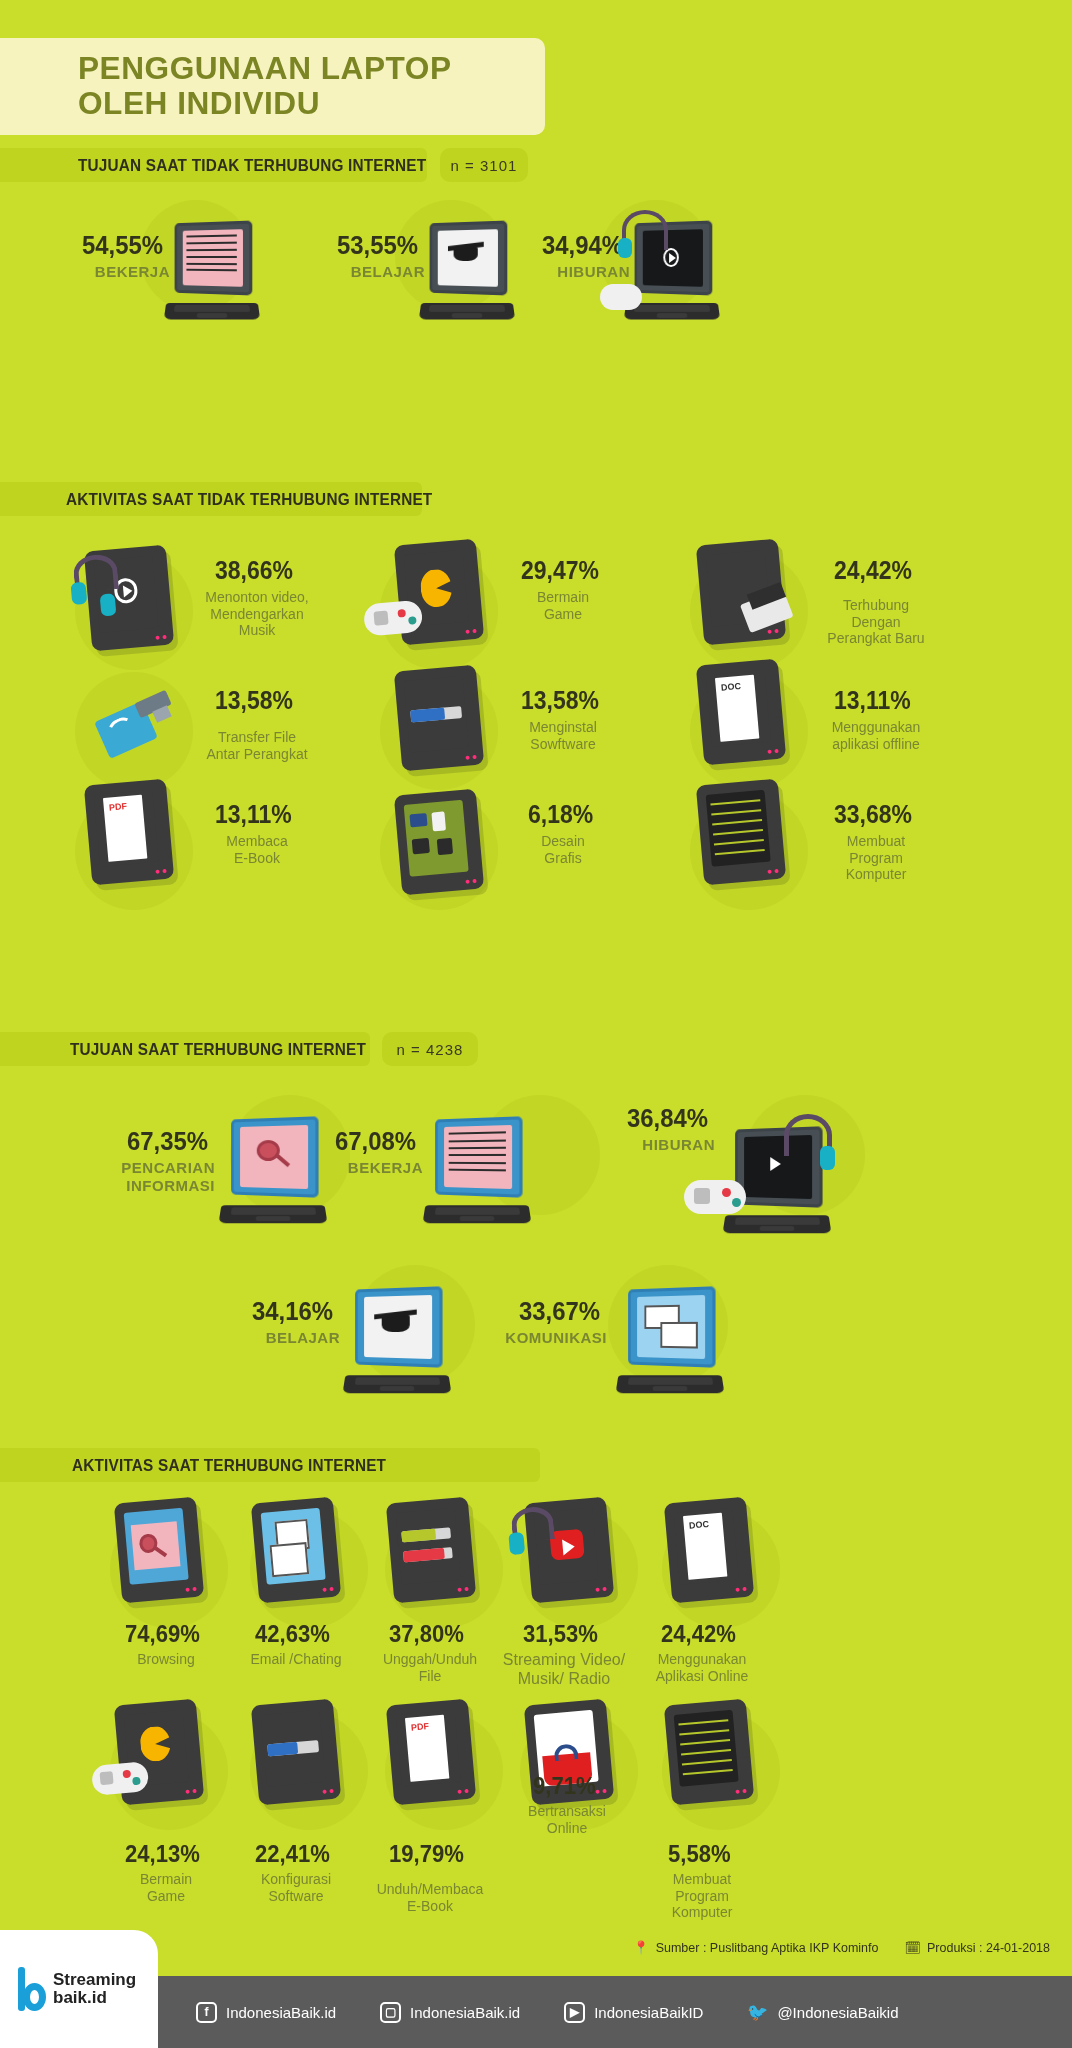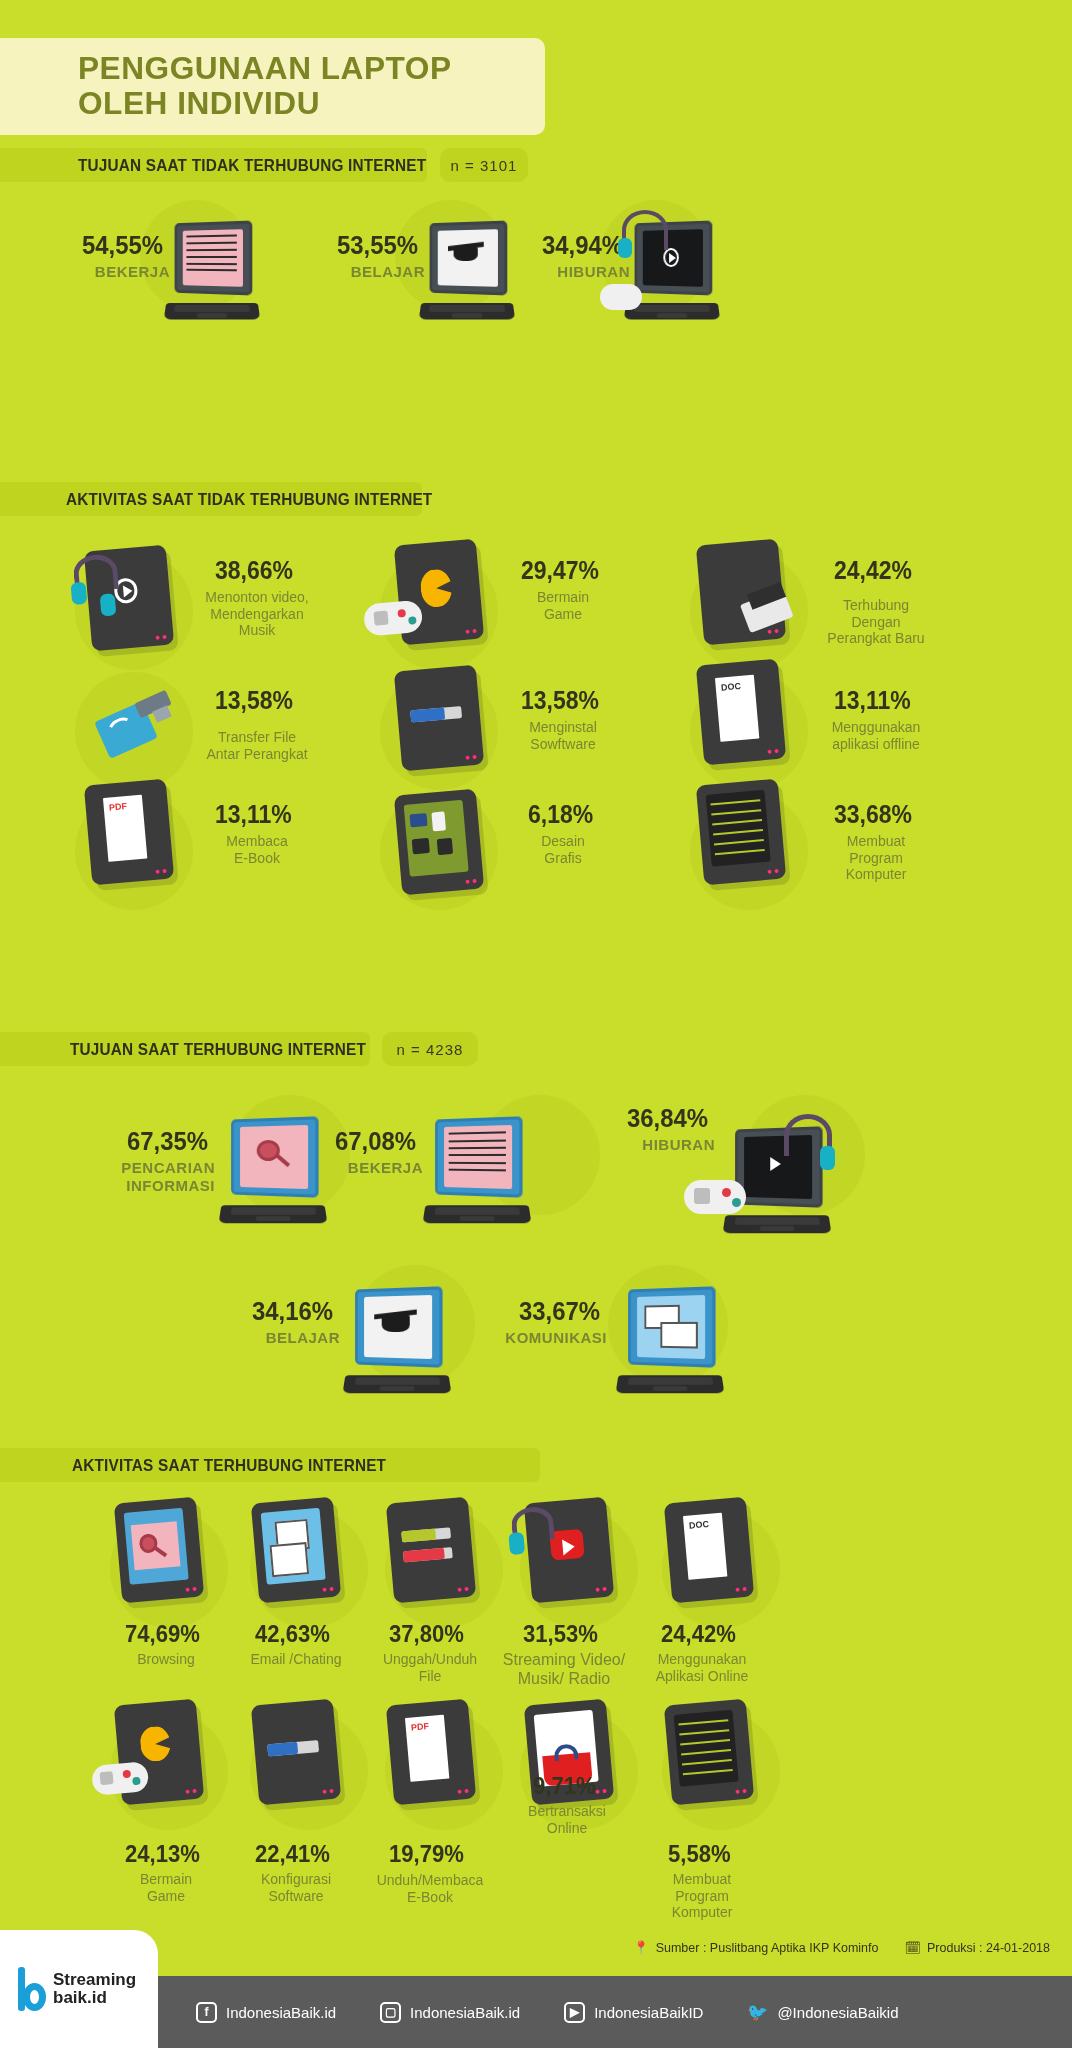--- a/index.html
+++ b/index.html
@@ -644,21 +644,21 @@
       <div style="position:absolute;left:16%;top:6%;width:66%;height:88%;background:#fff;border-radius:1px;"></div>
       <div style="position:absolute;left:24%;top:12%;font-size:9px;font-weight:bold;color:#e03131;">PDF</div>
     </div>
     <div class="tb-dots">
         <i style="background:#ff2d7a;"></i>
         <i style="background:#ff2d7a;"></i>
       </div>
   </div>
   <div class="cell tcenter" style="left:352px;top:1842px;width:156px;">
     <div class="pct" style="font-size:24px;display:inline-block;">19,79%</div>
-    <div class="lbl" style="font-size:14px;margin-top:6px;white-space:pre-line;">Unduh/Membaca
+    <div class="lbl" style="font-size:14px;margin-top:15px;white-space:pre-line;">Unduh/Membaca
 E-Book</div>
   </div>
 
   <div class="blob" style="left:520px;top:1712px;width:118px;height:118px;"></div>
   <div class="tablet" style="left:528px;top:1702px;width:82px;height:100px;">
     <div class="tb-screen" style="background:#fff;"></div>
     <div style="position:absolute;left:14px;top:52px;width:48px;height:30px;background:#e02020;border-radius:0 0 8px 8px;"></div>
     <div style="position:absolute;left:26px;top:42px;width:24px;height:16px;border:4px solid #2b4d8c;border-bottom:none;border-radius:12px 12px 0 0;box-sizing:border-box;"></div>
     <div class="tb-dots">
         <i style="background:#ff2d7a;"></i>

